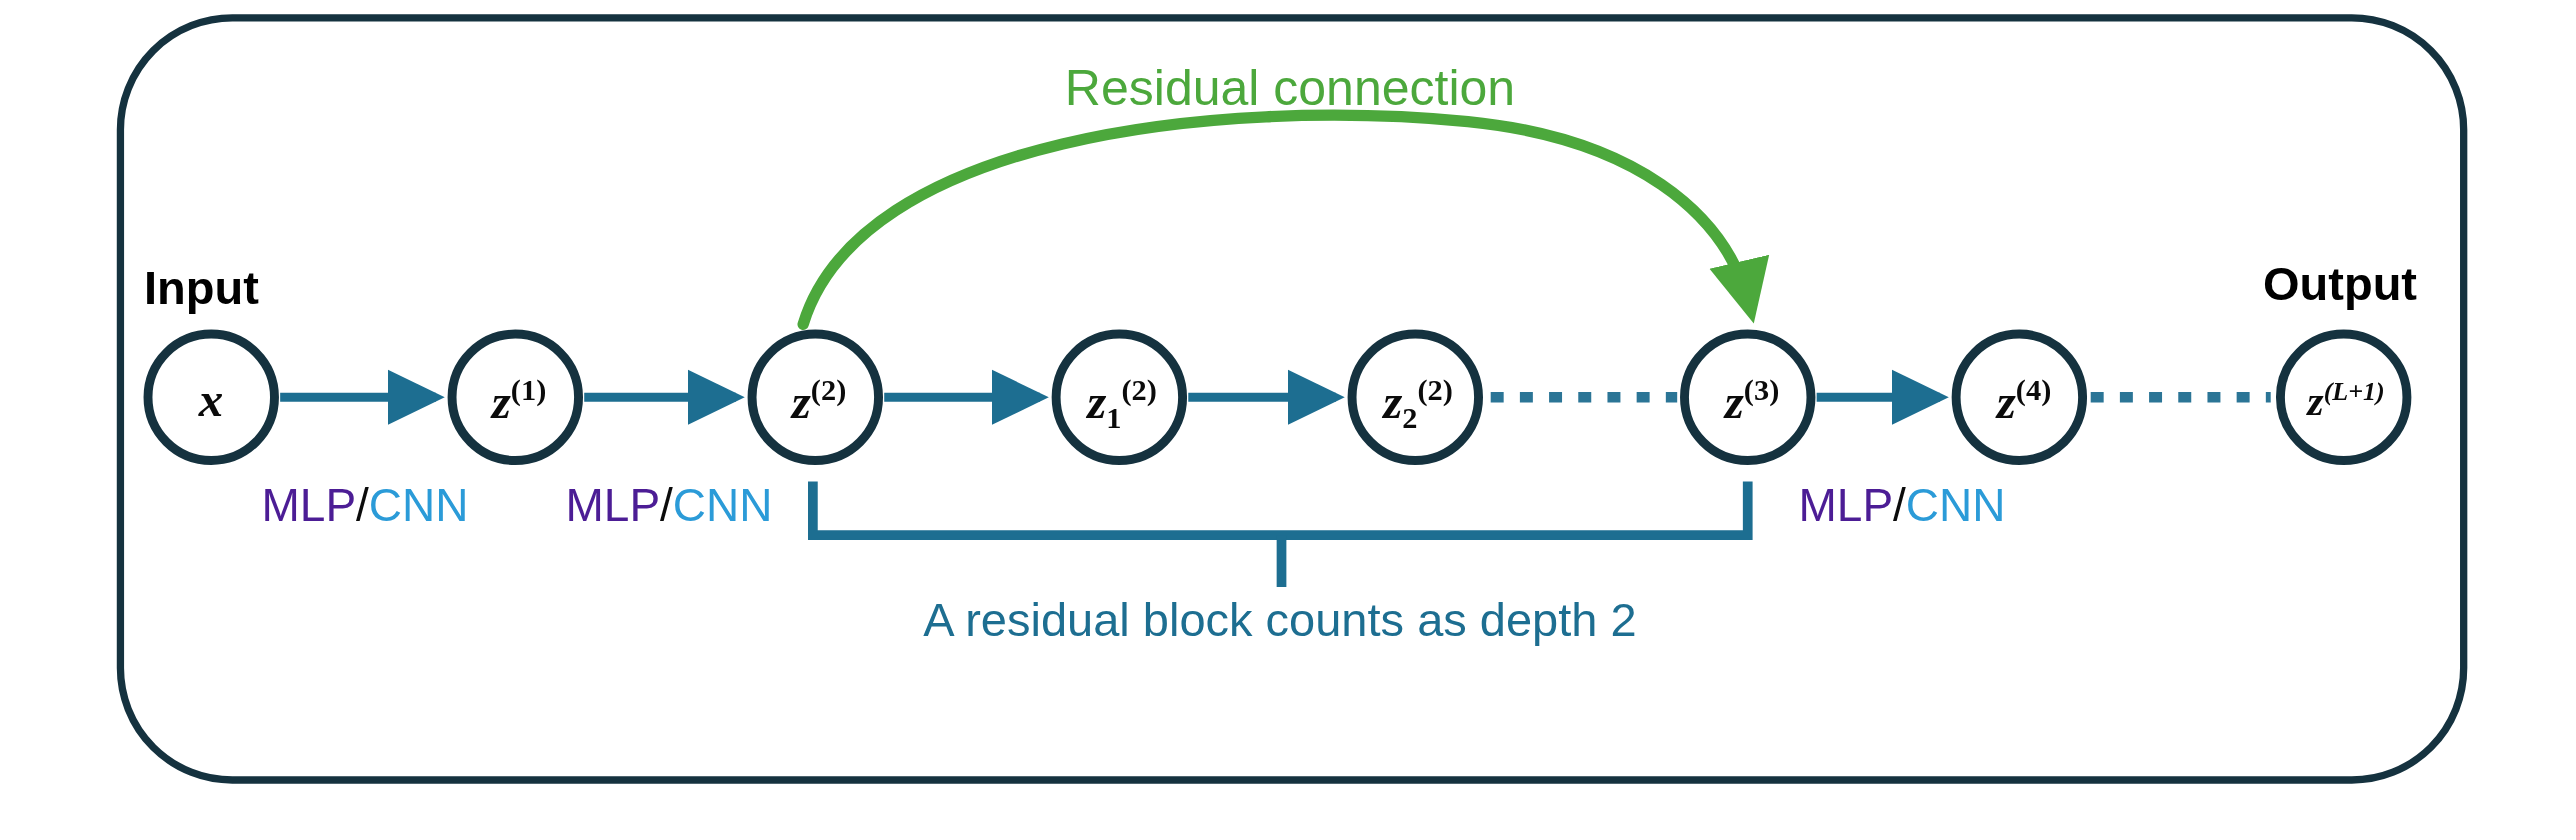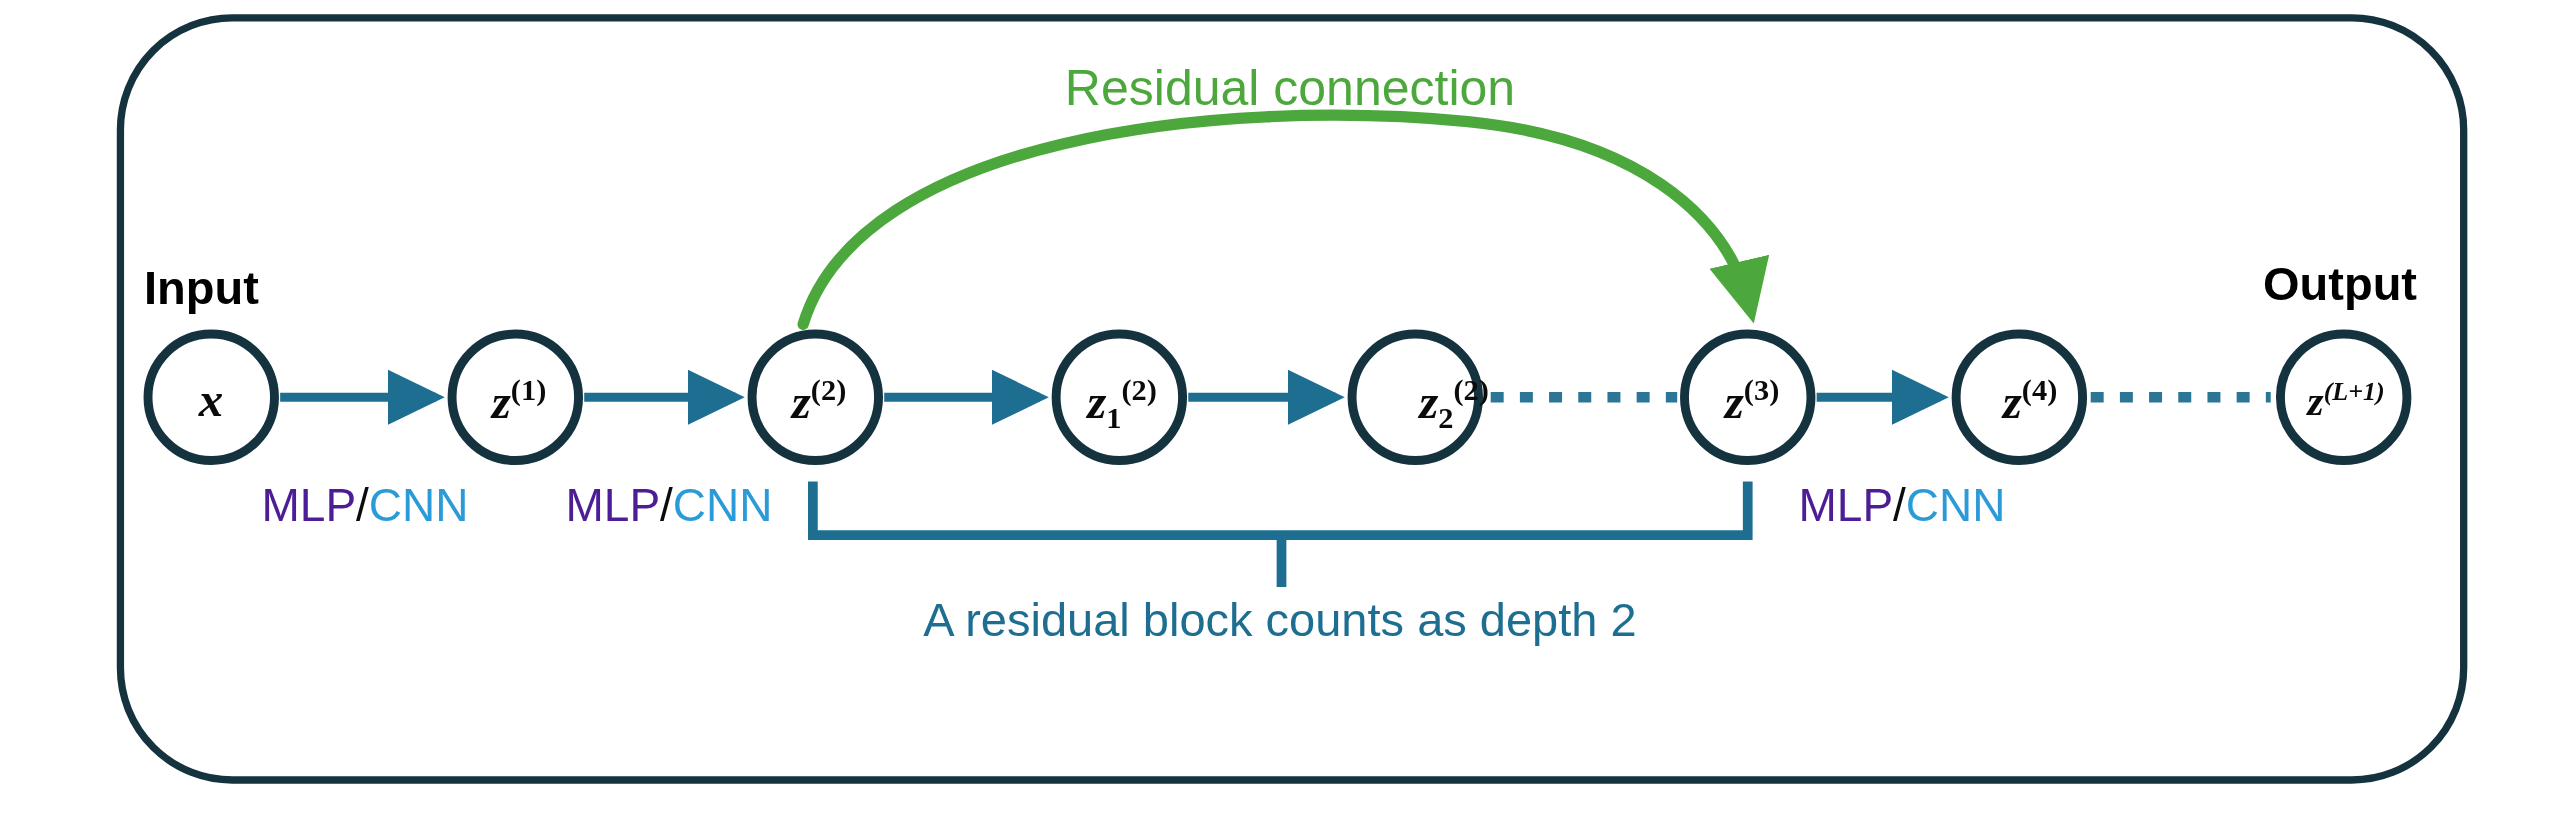--- a/index.html
+++ b/index.html
@@ -115,29 +115,29 @@
   </div>
 
   <div class="node-lbl" style="left:819px;top:401px;">
     <span>z</span><sup class="upr">(2)</sup>
   </div>
 
   <div class="node-lbl" style="left:1122px;top:401px;">
     <span>z</span><sub>1</sub><sup class="upr">(2)</sup>
   </div>
 
-  <div class="node-lbl" style="left:1418px;top:401px;margin-left:36px;">
+  <div class="node-lbl" style="left:1418px;top:401px;">
     <span>z</span><sub>2</sub><sup class="upr">(2)</sup>
   </div>
 
   <div class="node-lbl" style="left:1752px;top:401px;">
     <span>z</span><sup class="upr">(3)</sup>
   </div>
 
-  <div class="node-lbl" style="left:2024px;top:401px;margin-left:6px;">
+  <div class="node-lbl" style="left:2024px;top:401px;">
     <span>z</span><sup class="upr">(4)</sup>
   </div>
 
   <div class="node-lbl" style="left:2346px;top:401px;font-size:42px;">
     <span>z</span><sup>(L+1)</sup>
   </div>
 
   <div class="lbl outer-title" style="left:144px;top:264px;">Input</div>
 
   <div class="lbl outer-title" style="left:2263px;top:260px;">Output</div>

